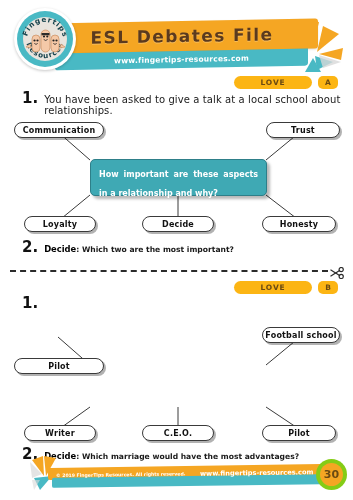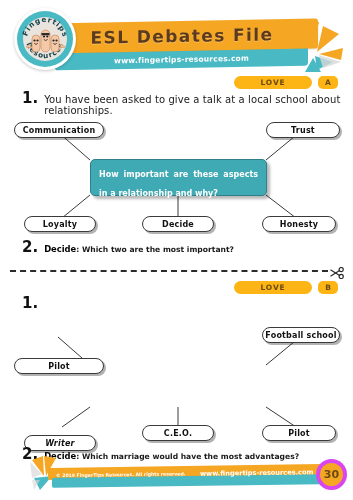--- a/index.html
+++ b/index.html
@@ -124,21 +124,21 @@
     color:#ffffff;font-size:4.6px;font-weight:600;transform:skewY(-.8deg);
     white-space:nowrap;
   }
   .ft-url{
     position:absolute;right:40px;bottom:23px;
     color:#ffffff;font-size:6.6px;font-weight:bold;transform:skewY(-.8deg);
     white-space:nowrap;
   }
   .pagecirc{
     position:absolute;right:6px;bottom:10px;width:31px;height:31px;border-radius:50%;
-    background:#d946ef;display:flex;align-items:center;justify-content:center;
+    background:#84cc16;display:flex;align-items:center;justify-content:center;
   }
   .pagecirc i{
     width:23px;height:23px;border-radius:50%;background:#f5a623;
     display:flex;align-items:center;justify-content:center;
     font-style:normal;color:#6b4a12;font-weight:bold;font-size:11px;
   }
 </style>
 </head>
 <body>
 
@@ -261,21 +261,21 @@
       <line x1="300" y1="22" x2="266" y2="50" stroke="#3a3a3a" stroke-width="1"></line>
       <line x1="90" y1="92" x2="62" y2="112" stroke="#3a3a3a" stroke-width="1"></line>
       <line x1="178" y1="92" x2="178" y2="112" stroke="#3a3a3a" stroke-width="1"></line>
       <line x1="266" y1="92" x2="296" y2="112" stroke="#3a3a3a" stroke-width="1"></line>
     </svg>
 
     <div class="node" style="left:14px;top:12px;width:90px;margin-top:31px;">Pilot</div>
     <div class="node" style="left:262px;top:12px;width:78px;">Football school</div>
 
 
-    <div class="node" style="left:24px;top:120px;width:72px;font-style:italic;">Writer</div>
+    <div class="node" style="left:24px;top:110px;width:72px;">Writer</div>
     <div class="node" style="left:142px;top:110px;width:72px;">C.E.O.</div>
     <div class="node" style="left:262px;top:110px;width:74px;">Pilot</div>
   </div>
 
   <div class="qline" style="left:22px;top:447px;">
     <span class="qnum">2.</span>
     <span class="qstrong">Decide</span>
     <span class="qlight">: Which marriage would have the most advantages?</span>
   </div>
 

